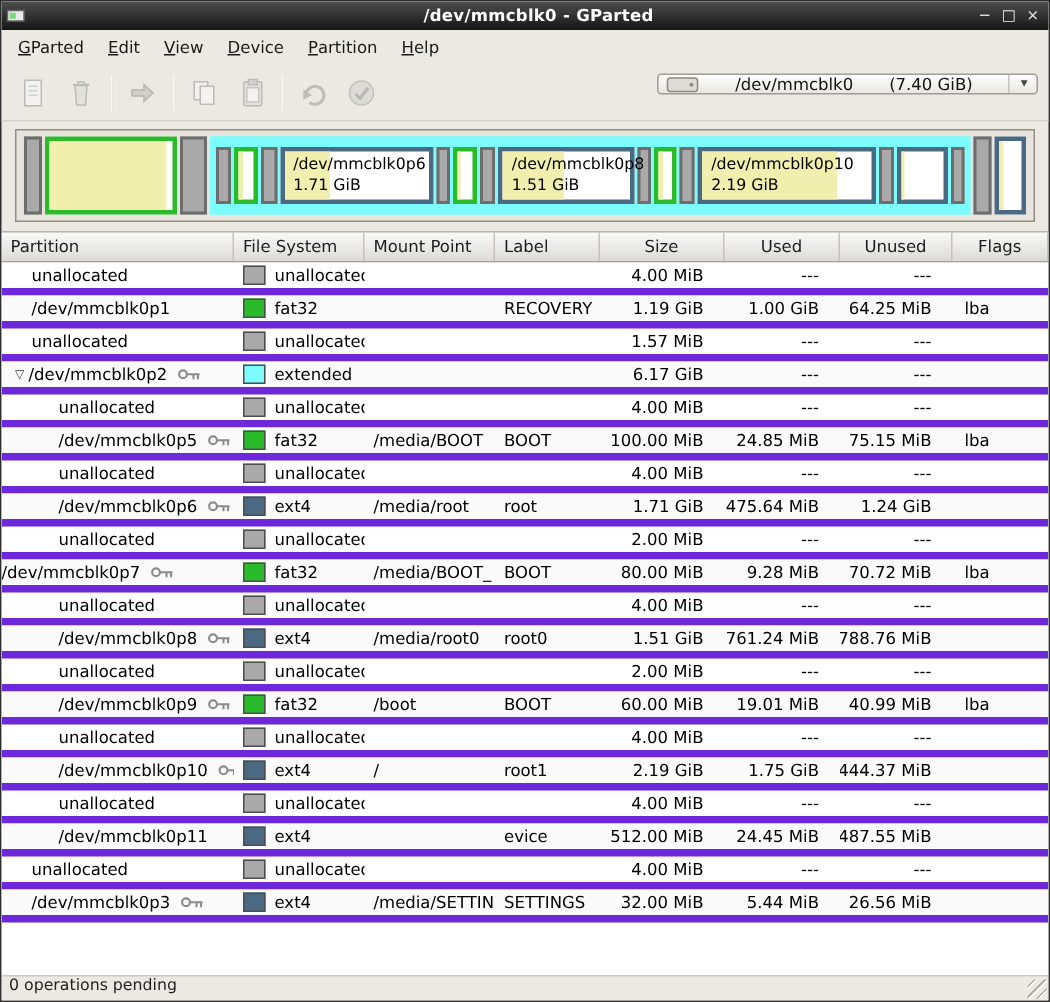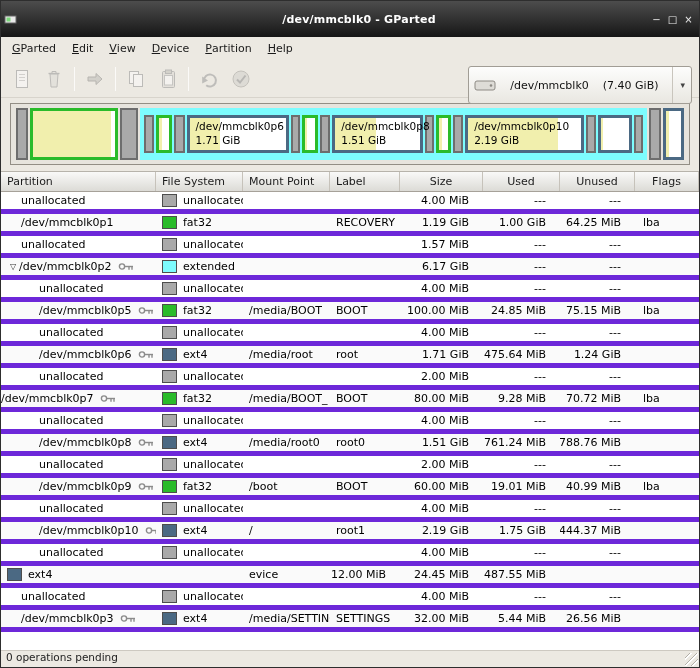--- a/index.html
+++ b/index.html
@@ -6,40 +6,40 @@
   *{box-sizing:border-box;}
   .window{
     width:700px;height:668px;
     border:1px solid #2e2e2e;
     background:#ece9e2;
     display:flex;flex-direction:column;
     font-family:"DejaVu Sans","Liberation Sans",sans-serif;
     overflow:hidden;
   }
   
-  .titlebar{height:36px;flex:none;background:linear-gradient(#4d4d4d,#161616);color:#fff;
+  .titlebar{height:19px;flex:none;background:linear-gradient(#4d4d4d,#161616);color:#fff;
     display:flex;align-items:center;position:relative;font-size:11px;font-weight:bold;}
   .win-icon{width:15px;height:13px;margin-left:3px;flex:none;display:flex;align-items:center;}
   .title{flex:1;text-align:center;letter-spacing:.2px;}
   .win-controls{position:absolute;right:3px;top:0;height:100%;display:flex;align-items:center;gap:1px;}
   .win-btn{width:15px;height:14px;display:flex;align-items:center;justify-content:center;
     color:#e8e8e8;font-size:10px;font-weight:normal;cursor:default;}
   
   .menubar{height:23px;flex:none;display:flex;align-items:stretch;background:#ece9e2;font-size:11px;padding-left:3px;}
   .menu-item{display:flex;align-items:center;padding:0 8px;color:#1a1a1a;}
   .menu-item u{text-decoration:underline;}
   
   .toolbar{height:38px;flex:none;display:flex;align-items:center;background:#ece9e2;
     border-bottom:1px solid #d8d4cc;padding-left:5px;position:relative;}
   .tool-btn{width:30px;height:30px;border:none;background:transparent;display:flex;
     align-items:center;justify-content:center;opacity:.55;padding:0;margin:0 1px;}
   .tool-sep{width:1px;height:24px;background:#c4c0b8;border-right:1px solid #fbfaf8;margin:0 4px;}
-  .device-combo{position:absolute;right:7px;top:6px;height:38px;display:flex;align-items:center;
+  .device-combo{position:absolute;right:7px;top:6px;height:14px;display:flex;align-items:center;
     border:1px solid #a19d95;border-radius:3px;background:linear-gradient(#fdfdfc,#e9e7e1);
-    font-size:11px;padding:0 2px 0 5px;gap:14px;color:#111;}
+    font-size:11px;padding:0 2px 0 5px;gap:24px;color:#111;}
   .combo-arrow{padding:0 4px 0 7px;border-left:1px solid #c9c5bd;font-size:9px;color:#444;align-self:stretch;display:flex;align-items:center;}
   
   .diskframe{flex:none;margin:5px 9px 6px 9px;border:1px solid #938e85;background:#e7e4dd;padding:4px;height:62px;}
   .diskbar{display:flex;height:100%;}
   .seg{position:relative;margin:0 1px;flex-basis:0;min-width:4px;}
   .seg.part{border:3px solid;background:#fff;}
   .seg.unalloc{border:2px solid #6d6d6d;background:#a9a9a9;}
   .seg.extended{border:3px solid;display:flex;padding:0;}
   .seg.extended > .seg{margin:4px 1px;}
   .used{position:absolute;left:0;top:0;bottom:0;z-index:1;}
@@ -535,20 +535,23 @@
           <span>unallocated</span>
         </div>
         <div class="cell txt-cell"></div>
         <div class="cell txt-cell"></div>
         <div class="cell num">4.00 MiB</div>
         <div class="cell num">---</div>
         <div class="cell num">---</div>
         <div class="cell flags-cell"></div>
       </div>
       <div class="tr">
+        <div class="cell name-cell" style="padding-left: 38px;">
+          <span>/dev/mmcblk0p11</span>
+        </div>
         <div class="cell fs-cell">
           <span class="swatch" style="background: rgb(75, 105, 131);"></span>
           <span>ext4</span>
         </div>
         <div class="cell txt-cell"></div>
         <div class="cell txt-cell">evice</div>
         <div class="cell num">512.00 MiB</div>
         <div class="cell num">24.45 MiB</div>
         <div class="cell num">487.55 MiB</div>
         <div class="cell flags-cell"></div>

